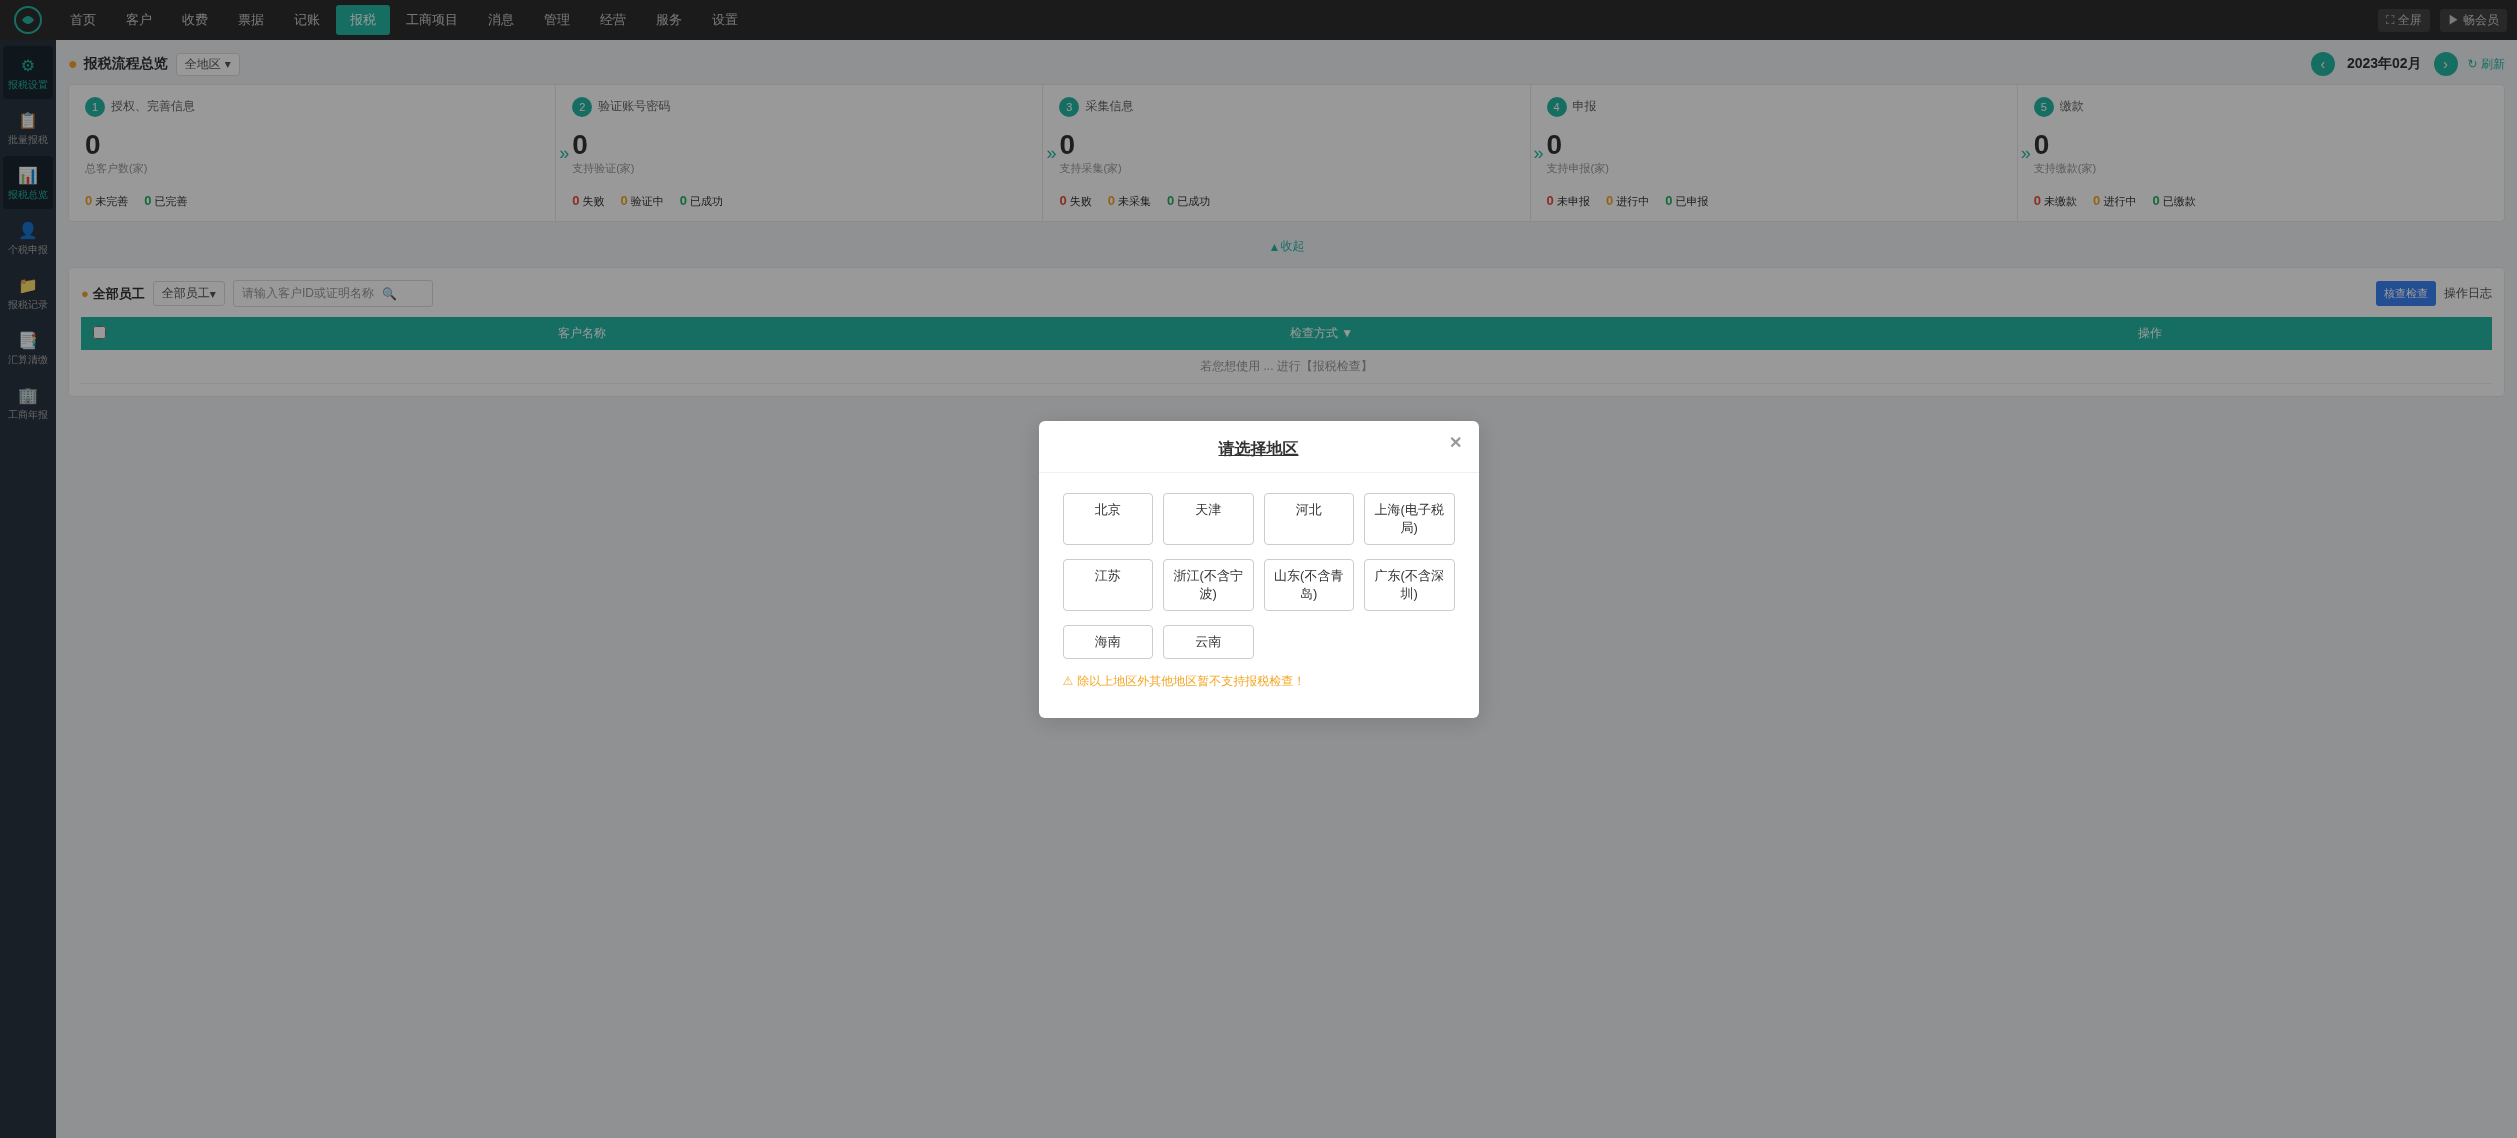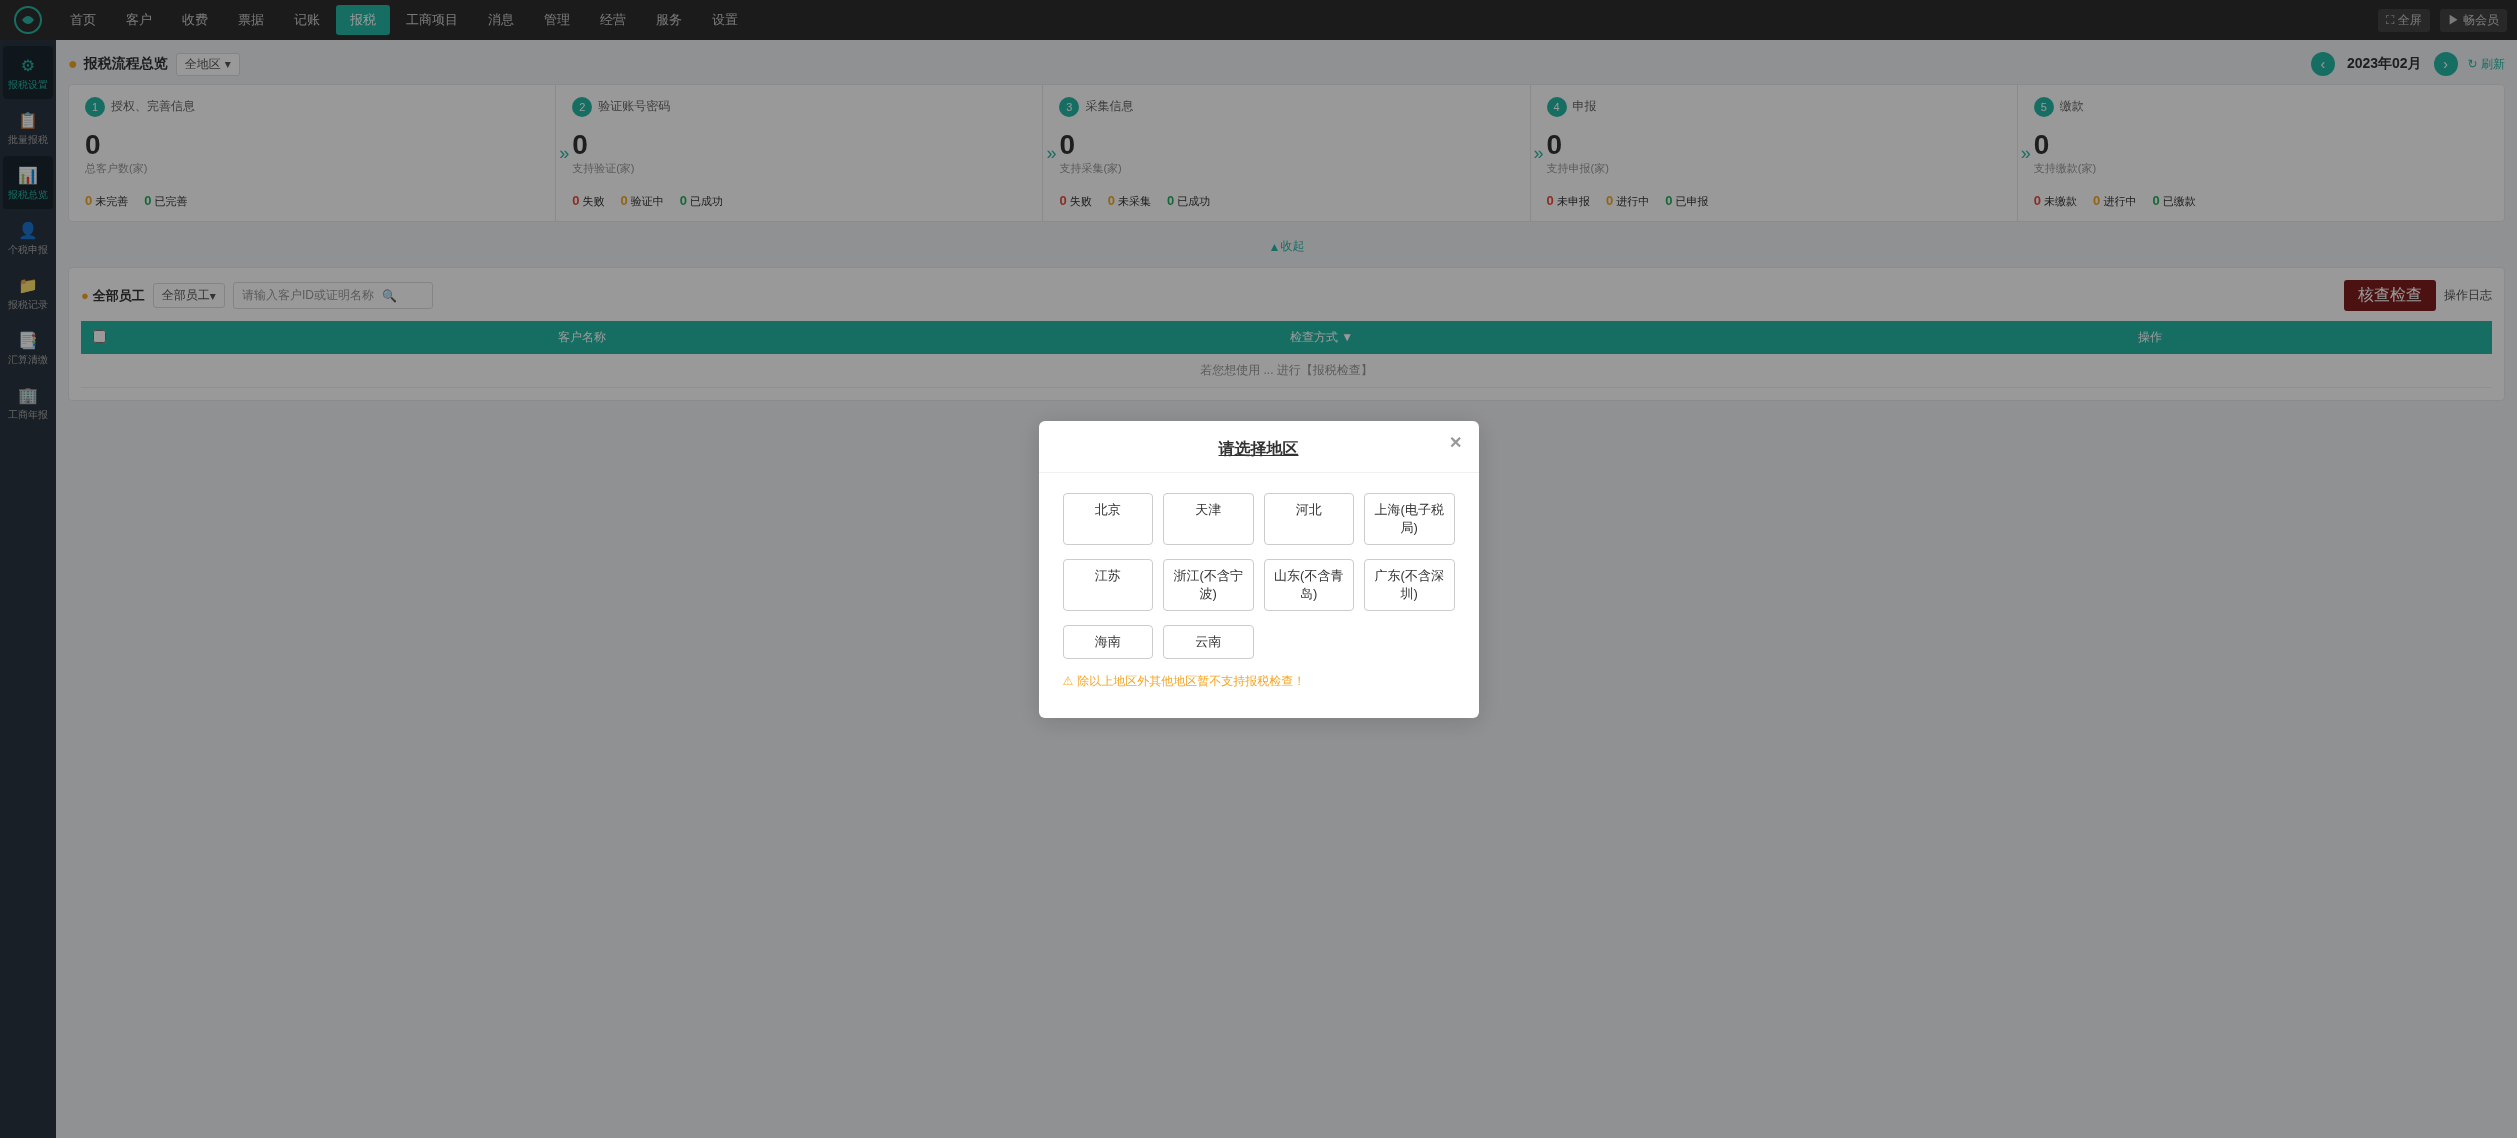--- a/index.html
+++ b/index.html
@@ -231,26 +231,26 @@
       border: 1px solid #ddd;
       border-radius: 3px;
       padding: 4px 8px;
       font-size: 12px;
       flex: 1;
       max-width: 200px;
       display: flex; align-items: center; gap: 4px;
       color: #999;
     }
     .btn-check {
-      background: #7f1d1d;
+      background: #3b82f6;
       color: #fff;
       border: none;
       border-radius: 3px;
-      padding: 5px 14px;
-      font-size: 16px;
+      padding: 5px 8px;
+      font-size: 11px;
       cursor: pointer;
     }
     .btn-op { font-size: 12px; color: #555; cursor: pointer; }
 
     
     .data-table { width: 100%; border-collapse: collapse; }
     .data-table th {
       background: #26b8a5;
       color: #fff;
       padding: 8px 12px;

